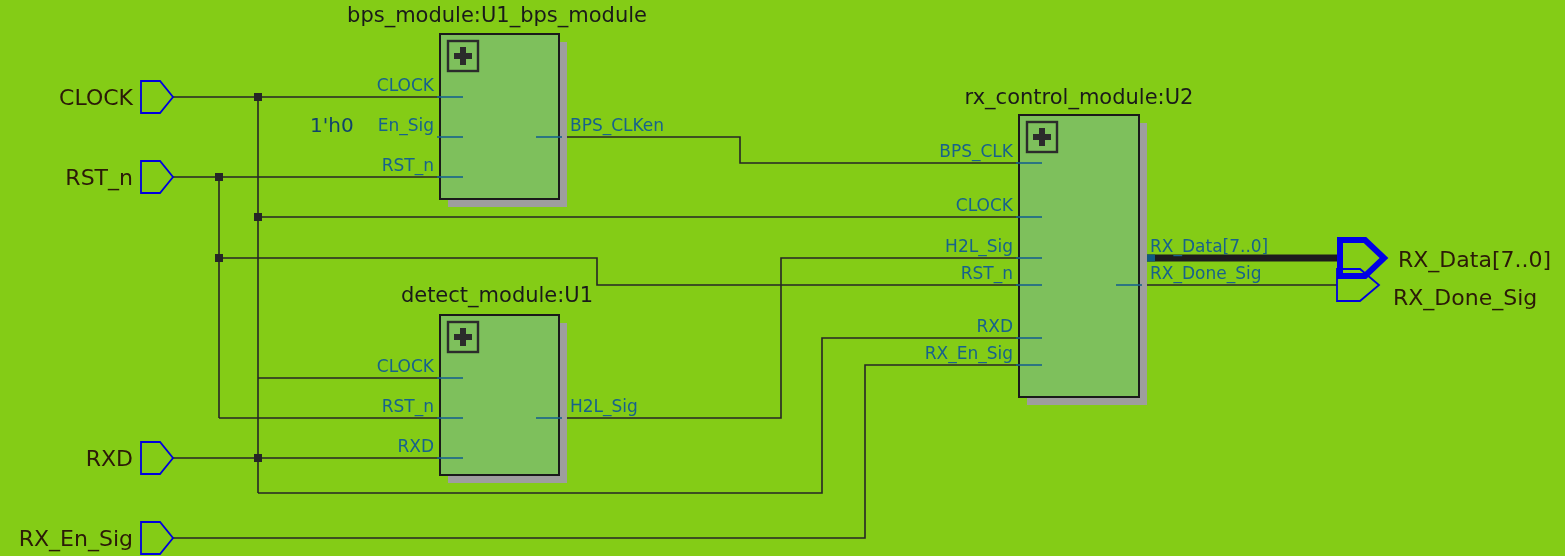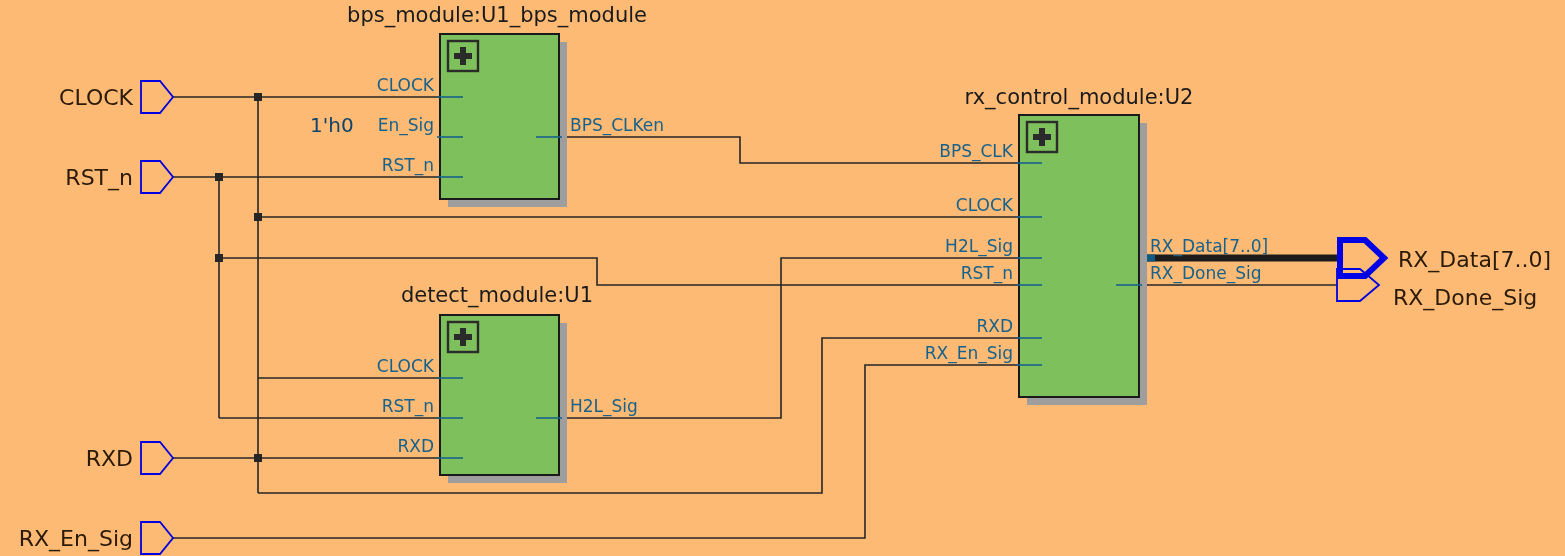--- a/index.html
+++ b/index.html
@@ -1,17 +1,17 @@
 <!DOCTYPE html>
 <html><head>
 <meta charset="utf-8">
 <style>
   html,body{margin:0;padding:0;background:#ffffff;}
   body{font-family:"DejaVu Sans","Liberation Sans",sans-serif;}
-  #stage{position:relative;width:1565px;height:556px;background:#fdba74;overflow:hidden;text-decoration:underline;}
+  #stage{position:relative;width:1565px;height:556px;background:#84cc16;overflow:hidden;text-decoration:underline;}
   svg#schematic{position:absolute;left:0;top:0;width:1565px;height:556px;}
   .blk-title{font-size:21px;fill:#1a1a1a;font-family:"DejaVu Sans","Liberation Sans",sans-serif;}
   .pin-label{font-size:17px;fill:#17628c;font-family:"DejaVu Sans","Liberation Sans",sans-serif;}
   .port-label{font-size:22px;fill:#2b1a08;font-family:"DejaVu Sans","Liberation Sans",sans-serif;}
   .const-label{font-size:20px;fill:#10436b;font-family:"DejaVu Sans","Liberation Sans",sans-serif;}
   .wire{stroke:#262626;stroke-width:1.6;fill:none;}
   .bus{stroke:#1c1c1c;stroke-width:7;fill:none;}
   .pinstub{stroke:#17628c;stroke-width:1.6;fill:none;}
   .busstub{stroke:#0e5a80;stroke-width:7;fill:none;}
   .jdot{fill:#262626;}

